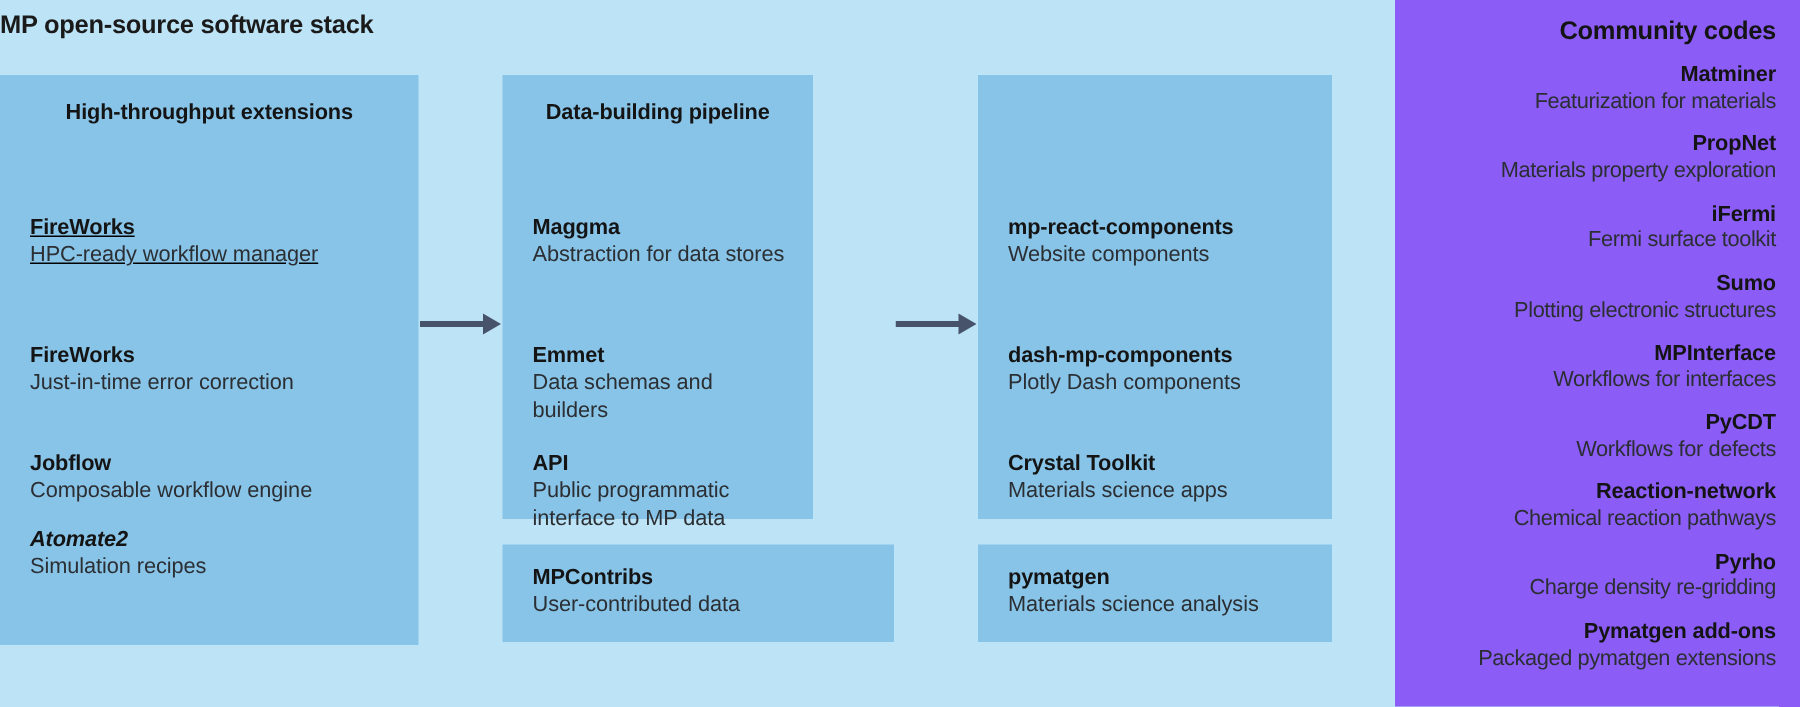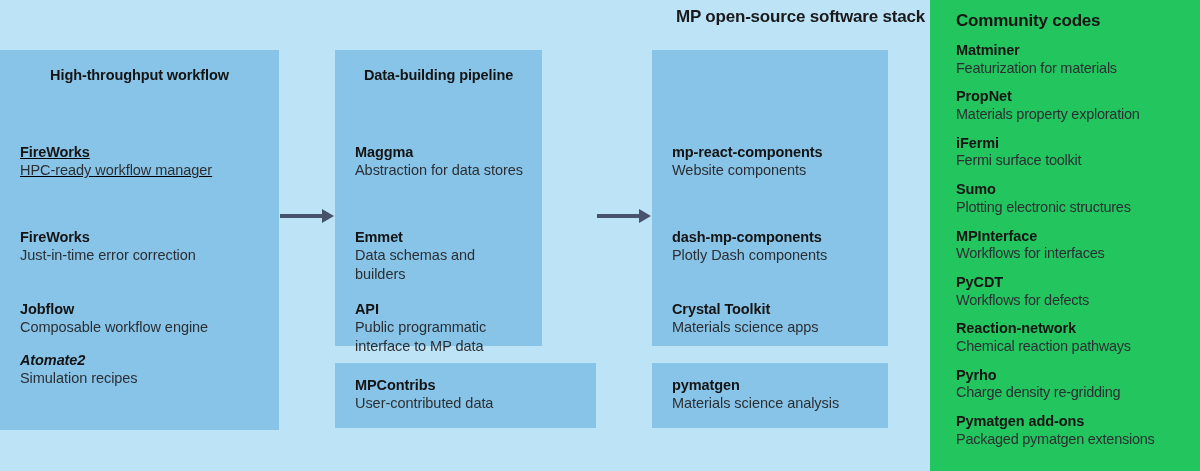--- a/index.html
+++ b/index.html
@@ -21,21 +21,21 @@
     height: 471px;
     background: #bde3f7;
   }
 
   
   .fig-title {
     position: absolute;
     left: 0;
     top: 7px;
     width: 925px;
-    text-align: right;
+    text-align: left;
     font-size: 17px;
     font-weight: bold;
     color: #1a1a1a;
     letter-spacing: -0.2px;
   }
 
   .panel {
     position: absolute;
     background: #88c4e8;
     box-sizing: border-box;
@@ -84,23 +84,24 @@
   }
   .arrow svg { display: block; }
 
   
   #sidebar {
     position: absolute;
     left: 930px;
     top: 0;
     width: 270px;
     height: 471px;
-    background: #22c55e;
+    background: #8b5cf6;
     box-sizing: border-box;
-    padding: 0 16px 0 26px;
+    padding: 0 16px 0 42px;
+    text-align: right;
   }
 
   .sidebar-title {
     font-size: 17px;
     font-weight: bold;
     color: #141414;
     letter-spacing: -0.2px;
     margin: 0;
     padding-top: 11px;
   }
@@ -125,21 +126,21 @@
   }
 </style>
 </head>
 <body>
 
 <div id="figure">
 
   <div class="fig-title">MP open-source software stack</div>
 
   <div class="panel" style="left:0px; top:50px; width:279px; height:380px;">
-    <div class="panel-heading">High-throughput workflow</div>
+    <div class="panel-heading">High-throughput extensions</div>
 
     <div class="entry" style="top:93px;text-decoration:underline;">
       <div class="entry-name">FireWorks</div>
       <div class="entry-desc">HPC-ready workflow manager</div>
     </div>
 
     <div class="entry" style="top:178px;">
       <div class="entry-name">FireWorks</div>
       <div class="entry-desc">Just-in-time error correction</div>
     </div>

